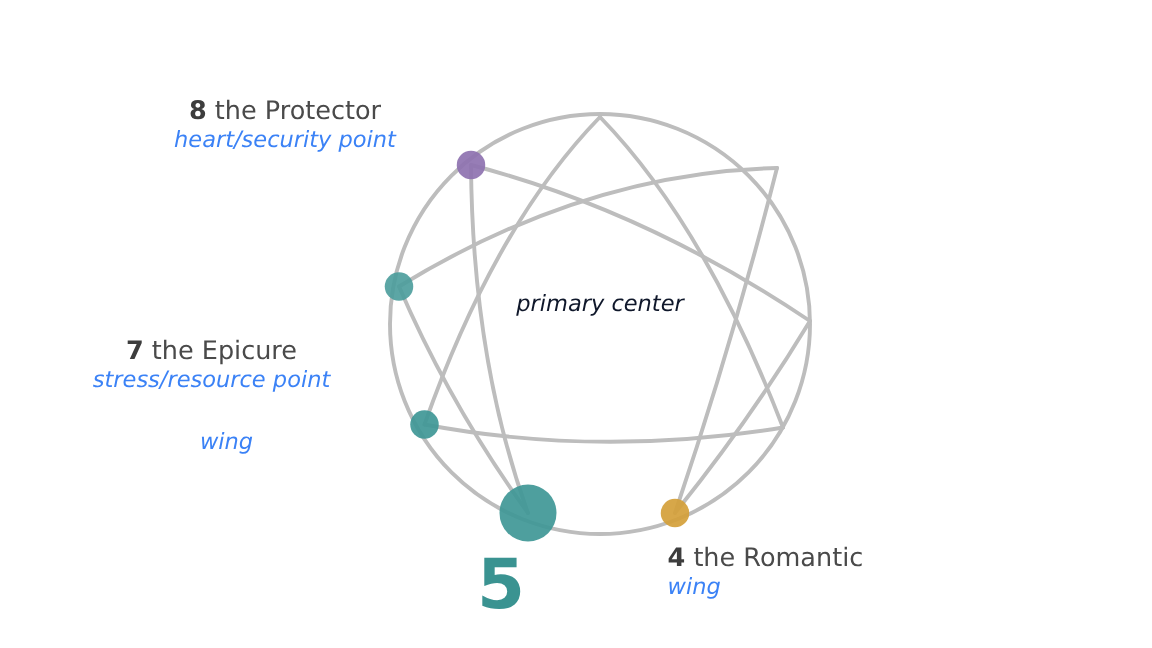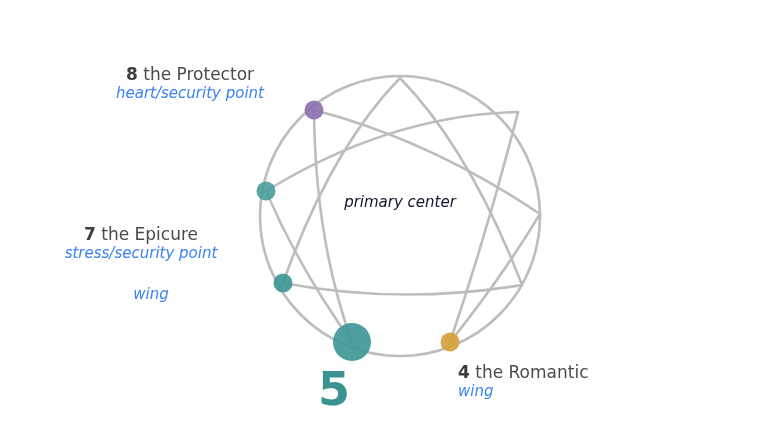--- a/index.html
+++ b/index.html
@@ -40,28 +40,28 @@
   <circle cx="450" cy="342" r="9.5" fill="#d4a03a" opacity="0.92"></circle>
 </svg>
 
 <div class="label right-align" style="left:90px; top:64px; width:200px;">
   <div class="title"><b>8</b> <span>the Protector</span></div>
   <div class="sub">heart/security point</div>
 </div>
 
 <div class="label right-align" style="left:40px; top:178px; width:202px;margin-top:46px;">
   <div class="title"><b>7</b> <span>the Epicure</span></div>
-  <div class="sub">stress/security point</div>
+  <div class="sub">stress/resource point</div>
 </div>
 
 <div class="label right-align" style="left:40px; top:285px; width:222px;">
   <div class="sub">wing</div>
 </div>
 
-<div class="label" style="left:458px; top:362px; width:220px;">
+<div class="label" style="left:445px; top:362px; width:220px;">
   <div class="title"><b>4</b> <span>the Romantic</span></div>
   <div class="sub">wing</div>
 </div>
 
 <div class="center-label">
   <div class="csub">primary center</div>
 </div>
 
 <div class="big-num">5</div>
 

